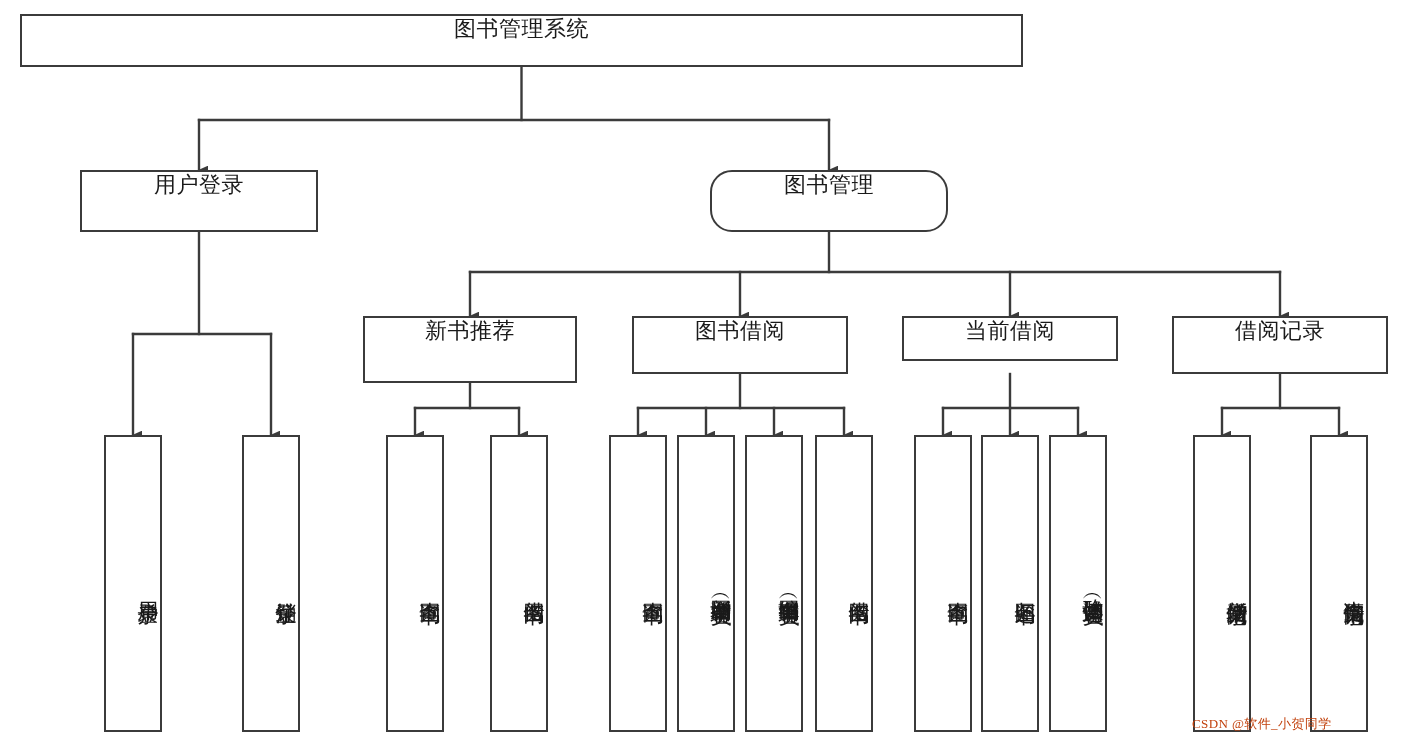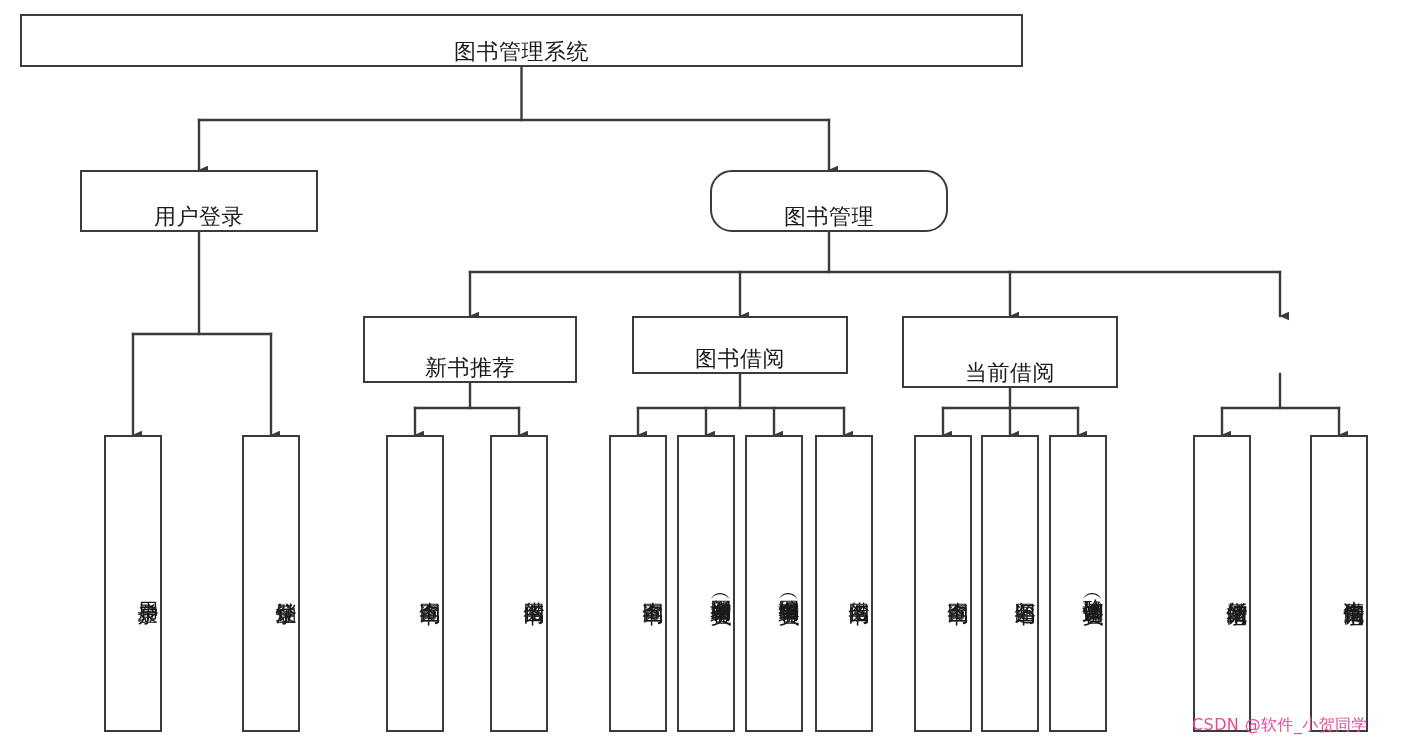--- a/index.html
+++ b/index.html
@@ -24,21 +24,21 @@
     width: 1405px;
     height: 747px;
     pointer-events: none;
   }
   .node {
     position: absolute;
     box-sizing: border-box;
     border: 2px solid #3b3b3b;
     background: #ffffff;
     display: flex;
-    align-items: flex-end;
+    align-items: flex-start;
     justify-content: center;
     color: #1a1a1a;
     line-height: 1.18;
   }
   .node.horiz {
     font-size: 22px;
     letter-spacing: 0.5px;
   }
   .node.vert {
     writing-mode: vertical-rl;
@@ -48,24 +48,25 @@
     padding-top: 6px;
     align-items: flex-start;
     justify-content: center;
   }
   .node .lbl {
     display: block;
     white-space: nowrap;
   }
   .watermark {
     position: absolute;
-    font-size: 16px;
-    color: #ec4899;
+    font-size: 13px;
+    color: #c2410c;
     white-space: nowrap;
     letter-spacing: 0.4px;
+    font-family: Liberation Serif, serif;
   }
 </style>
 </head>
 <body>
 
 <div id="canvas">
 
   <svg id="wires" viewBox="0 0 1405 747" xmlns="http://www.w3.org/2000/svg">
     <defs>
       <marker id="arrowhead" markerWidth="9" markerHeight="10" refX="4.5" refY="9.4" orient="auto" markerUnits="userSpaceOnUse">
@@ -127,22 +128,25 @@
   <div class="node horiz" style="left:710px; top:170px; width:238px; height:62px;border-radius:22px;">
     <span class="lbl">图书管理</span>
   </div>
 
   <div class="node horiz" style="left:363px; top:316px; width:214px; height:67px;">
     <span class="lbl">新书推荐</span>
   </div>
   <div class="node horiz" style="left:632px; top:316px; width:216px; height:58px;">
     <span class="lbl">图书借阅</span>
   </div>
-  <div class="node horiz" style="left:902px; top:316px; width:216px; height:72px;">
+  <div class="node horiz" style="left:902px; top:316px; width:216px; height:45px;">
     <span class="lbl">当前借阅</span>
+  </div>
+  <div class="node horiz" style="left:1172px; top:316px; width:216px; height:58px;">
+    <span class="lbl">借阅记录</span>
   </div>
 
   <div class="node vert" style="left:104px; top:435px; width:58px; height:297px;">
     <span class="lbl">用户登录</span>
   </div>
   <div class="node vert" style="left:242px; top:435px; width:58px; height:297px;">
     <span class="lbl">注销登录</span>
   </div>
 
   <div class="node vert" style="left:386px; top:435px; width:58px; height:297px;">

